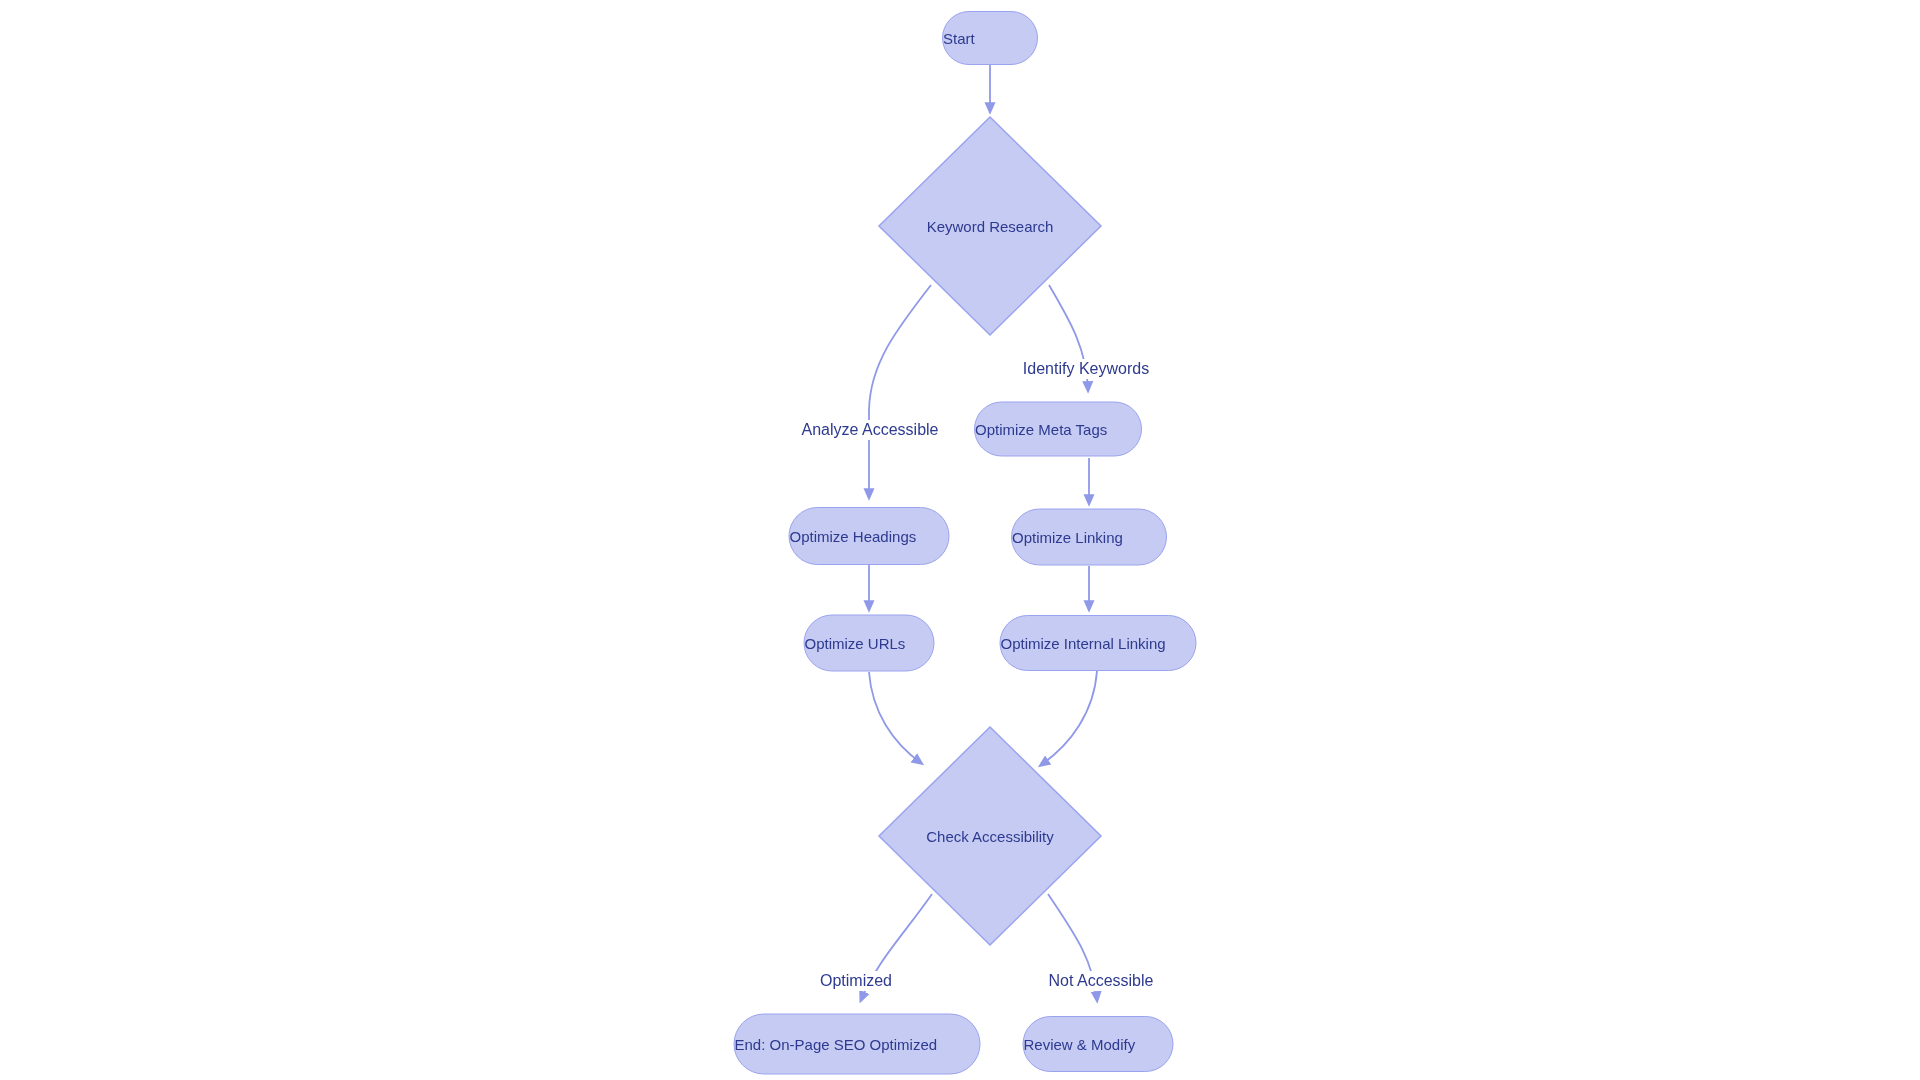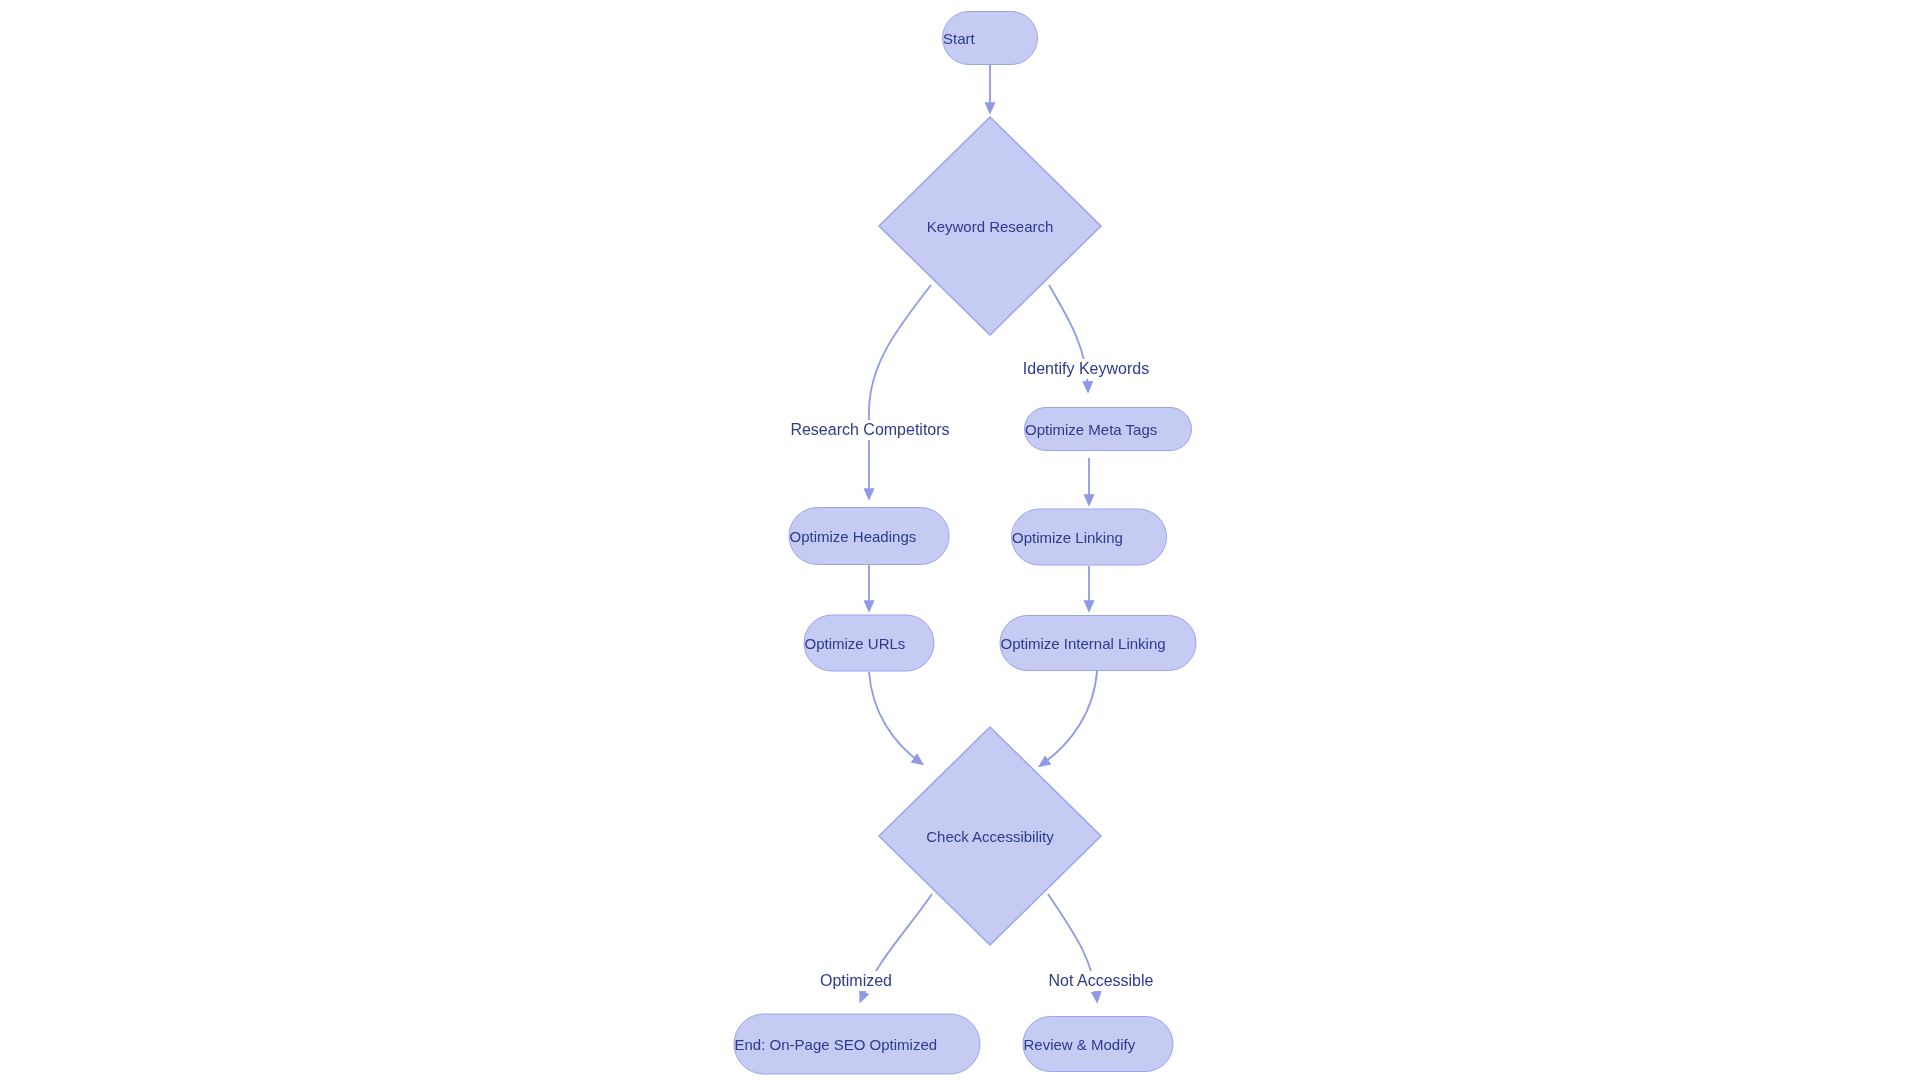--- a/index.html
+++ b/index.html
@@ -85,21 +85,21 @@
     <path class="edge-path" marker-end="url(#arrow)" d="M 1048 894 C 1074 933 1093 959 1097 1000"></path>
 
     <polygon class="diamond" points="990,117 1101,226 990,335 879,226"></polygon>
     <polygon class="diamond" points="990,727 1101,836 990,945 879,836"></polygon>
   </svg>
 
   <div class="node pill" style="left:990px; top:38px; width:96px; height:54px;">
     <span>Start</span>
   </div>
 
-  <div class="node pill" style="left:1108px; top:429px; width:168px; height:44px;">
+  <div class="node pill" style="left:1058px; top:429px; width:168px; height:55px;">
     <span>Optimize Meta Tags</span>
   </div>
 
   <div class="node pill" style="left:869px; top:536px; width:161px; height:58px;">
     <span>Optimize Headings</span>
   </div>
 
   <div class="node pill" style="left:1089px; top:537px; width:156px; height:57px;">
     <span>Optimize Linking</span>
   </div>
@@ -116,18 +116,18 @@
     <span>Review &amp; Modify</span>
   </div>
 
   <div class="node pill" style="left:857px; top:1044px; width:247px; height:61px;">
     <span>End: On-Page SEO Optimized</span>
   </div>
 
   <div class="diamond-label" style="left:990px; top:226px;">Keyword Research</div>
   <div class="diamond-label" style="left:990px; top:836px;text-align:center;">Check Accessibility</div>
 
-  <div class="edge-label" style="left:870px; top:430px;">Research Competitors</div>
+  <div class="edge-label" style="left:870px; top:430px;">Analyze Accessible</div>
   <div class="edge-label" style="left:1086px; top:369px;">Identify Keywords</div>
   <div class="edge-label" style="left:856px; top:981px;">Optimized</div>
   <div class="edge-label" style="left:1101px; top:981px;">Not Accessible</div>
 
 </div>
 
 </body></html>

